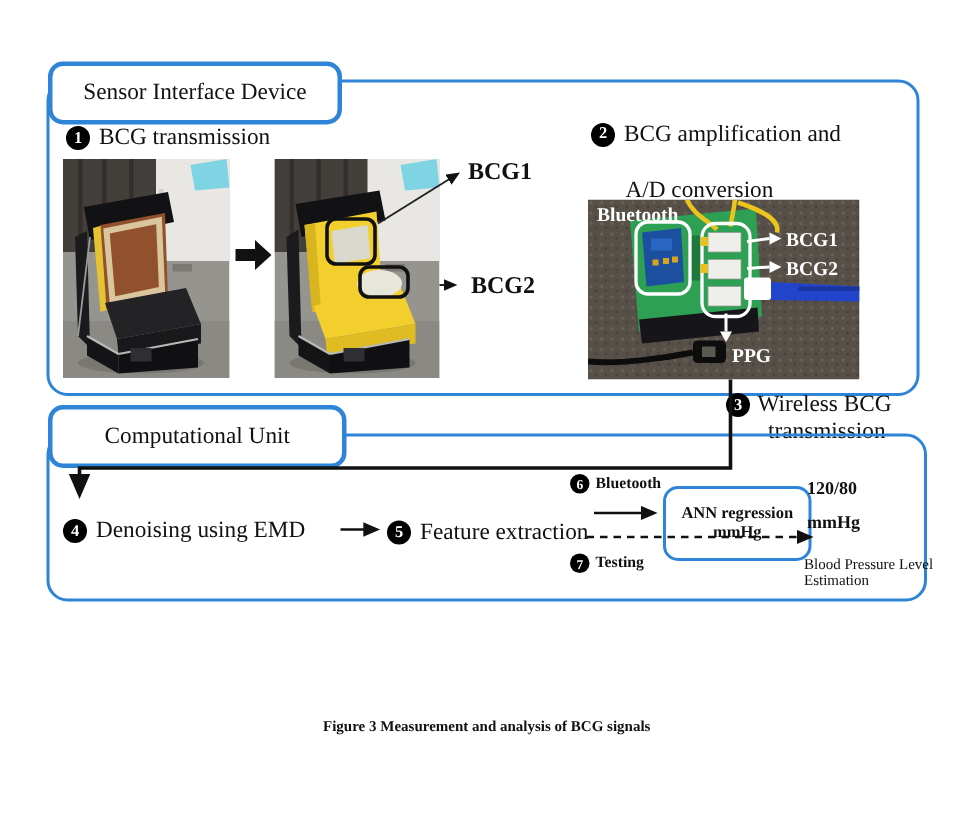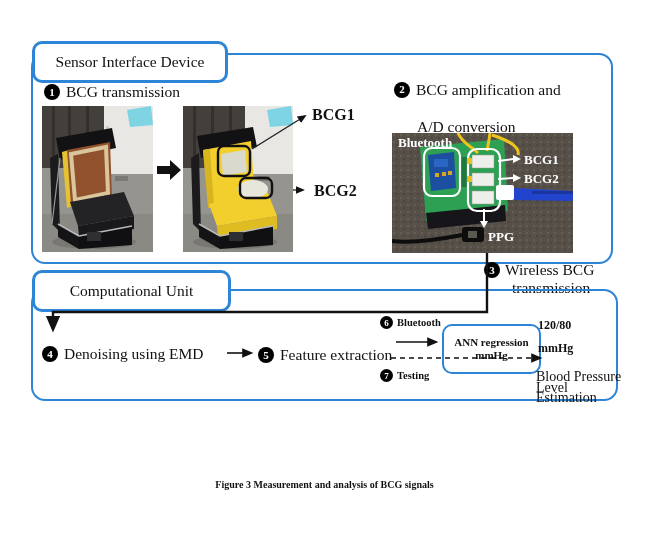--- a/index.html
+++ b/index.html
@@ -34,21 +34,21 @@
   #step3 .row{display:flex;align-items:center;gap:5px;}
   #step3 .line2{margin-left:28px;}
   #ann-box{
     left:442px;top:324px;width:95px;height:46px;
     border:2.5px solid var(--blue);border-radius:10px;background:#fff;
     display:flex;flex-direction:column;align-items:center;justify-content:center;
     font-weight:bold;font-size:11px;line-height:13px;text-align:center;z-index:2;
   }
   #bp-value{left:538px;top:314px;width:74px;text-align:left;
     font-weight:bold;font-size:12px;line-height:23px;z-index:2;}
-  #bp-caption{left:536px;top:372px;font-size:14px;line-height:10.5px;z-index:2;}
+  #bp-caption{left:536px;top:372px;font-size:10px;line-height:10.5px;z-index:2;}
   #fig-caption{left:0;right:0;top:479px;text-align:center;font-weight:bold;font-size:10px;}
   svg{display:block;}
   #overlay{left:0;top:0;z-index:4;pointer-events:none;}
 </style>
 </head>
 <body>
 
 <div class="page">
 
   <div class="abs bigbox" style="left:31px;top:53px;width:578px;height:207px;"></div>

